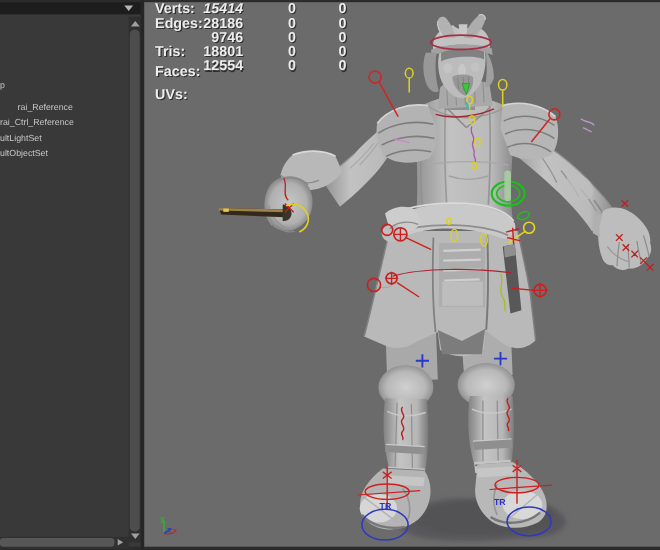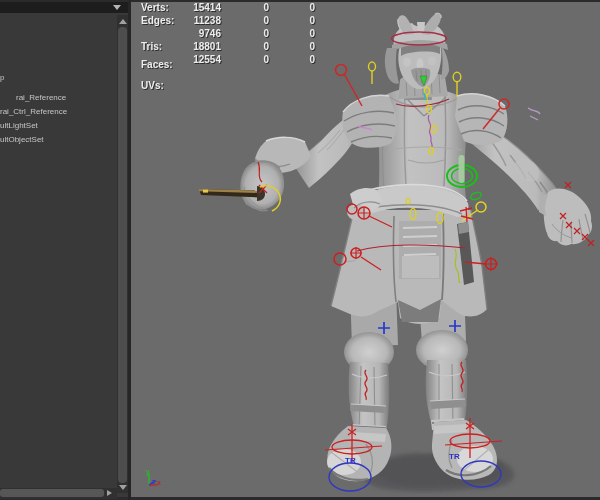--- a/index.html
+++ b/index.html
@@ -5,21 +5,21 @@
 #viewport{position:absolute;left:131px;top:2px;width:469px;height:495px;background:#6b6b6b;}
 #panel{position:absolute;left:0;top:2px;width:128px;height:495px;background:#393939;}
 #ddbar{position:absolute;left:0;top:0;width:128px;height:11px;background:#1d1d1d;}
 #ddbar .arr{position:absolute;right:7px;top:3px;width:0;height:0;border-left:4px solid transparent;border-right:4px solid transparent;border-top:5px solid #b5b5b5;}
 .oitem{position:absolute;color:#c6c6c6;font-size:8px;line-height:9px;white-space:nowrap;}
 #vsb{position:absolute;left:117px;top:13px;width:11px;height:478px;background:#303030;}
 #vthumb{position:absolute;left:1px;top:12px;width:9px;height:456px;background:#4d4d4d;border-radius:4px;}
 .sbarr{position:absolute;width:0;height:0;}
 #hsb{position:absolute;left:0;top:486px;width:117px;height:11px;background:#303030;}
 #hthumb{position:absolute;left:0;top:1px;width:104px;height:8px;background:#575757;border-radius:3px;}
-.hud{position:absolute;color:#ededed;font-size:10px;font-weight:bold;line-height:10px;text-shadow:1px 1px 0 rgba(40,40,40,0.9);white-space:nowrap;}
+.hud{position:absolute;color:#ededed;font-size:13px;font-weight:bold;line-height:10px;text-shadow:1px 1px 0 rgba(40,40,40,0.9);white-space:nowrap;}
 .hudv{text-align:right;}
 svg{position:absolute;left:0;top:0;}
 </style></head>
 <body>
 <div id="page">
 <div id="viewport"></div>
 <svg id="art" width="600" height="500" viewBox="0 0 600 500">
 <defs>
 <filter id="blur2" x="-20%" y="-20%" width="140%" height="140%">
           <feGaussianBlur stdDeviation="2.2"></feGaussianBlur>
@@ -257,22 +257,22 @@
 <text x="151.5" y="484" font-size="7" font-weight="bold" fill="#3040c0" font-family="Liberation Sans,sans-serif">z</text>
 <text x="157" y="484.5" font-size="7" font-weight="bold" fill="#b03030" font-family="Liberation Sans,sans-serif">x</text>
 </g>
 </svg>
 
 <div class="hud" style="left:141px;top:3px;">Verts:</div>
 <div class="hud" style="left:141px;top:16px;">Edges:</div>
 <div class="hud" style="left:141px;top:16px;margin-top:44px;">Faces:</div>
 <div class="hud" style="left:141px;top:42px;">Tris:</div>
 <div class="hud" style="left:141px;top:55px;margin-top:26px;">UVs:</div>
-<div class="hud hudv" style="left:171px;top:3px;width:50px;">15414</div>
-<div class="hud hudv" style="left:171px;top:16px;width:50px;">11238</div>
+<div class="hud hudv" style="left:171px;top:3px;width:50px;font-style:italic;">15414</div>
+<div class="hud hudv" style="left:171px;top:16px;width:50px;">28186</div>
 <div class="hud hudv" style="left:171px;top:29px;width:50px;">9746</div>
 <div class="hud hudv" style="left:171px;top:42px;width:50px;">18801</div>
 <div class="hud hudv" style="left:171px;top:55px;width:50px;">12554</div>
 <div class="hud hudv" style="left:239px;top:3px;width:30px;">0</div>
 <div class="hud hudv" style="left:239px;top:16px;width:30px;">0</div>
 <div class="hud hudv" style="left:239px;top:29px;width:30px;">0</div>
 <div class="hud hudv" style="left:239px;top:42px;width:30px;">0</div>
 <div class="hud hudv" style="left:239px;top:55px;width:30px;">0</div>
 <div class="hud hudv" style="left:285px;top:3px;width:30px;">0</div>
 <div class="hud hudv" style="left:285px;top:16px;width:30px;">0</div>

